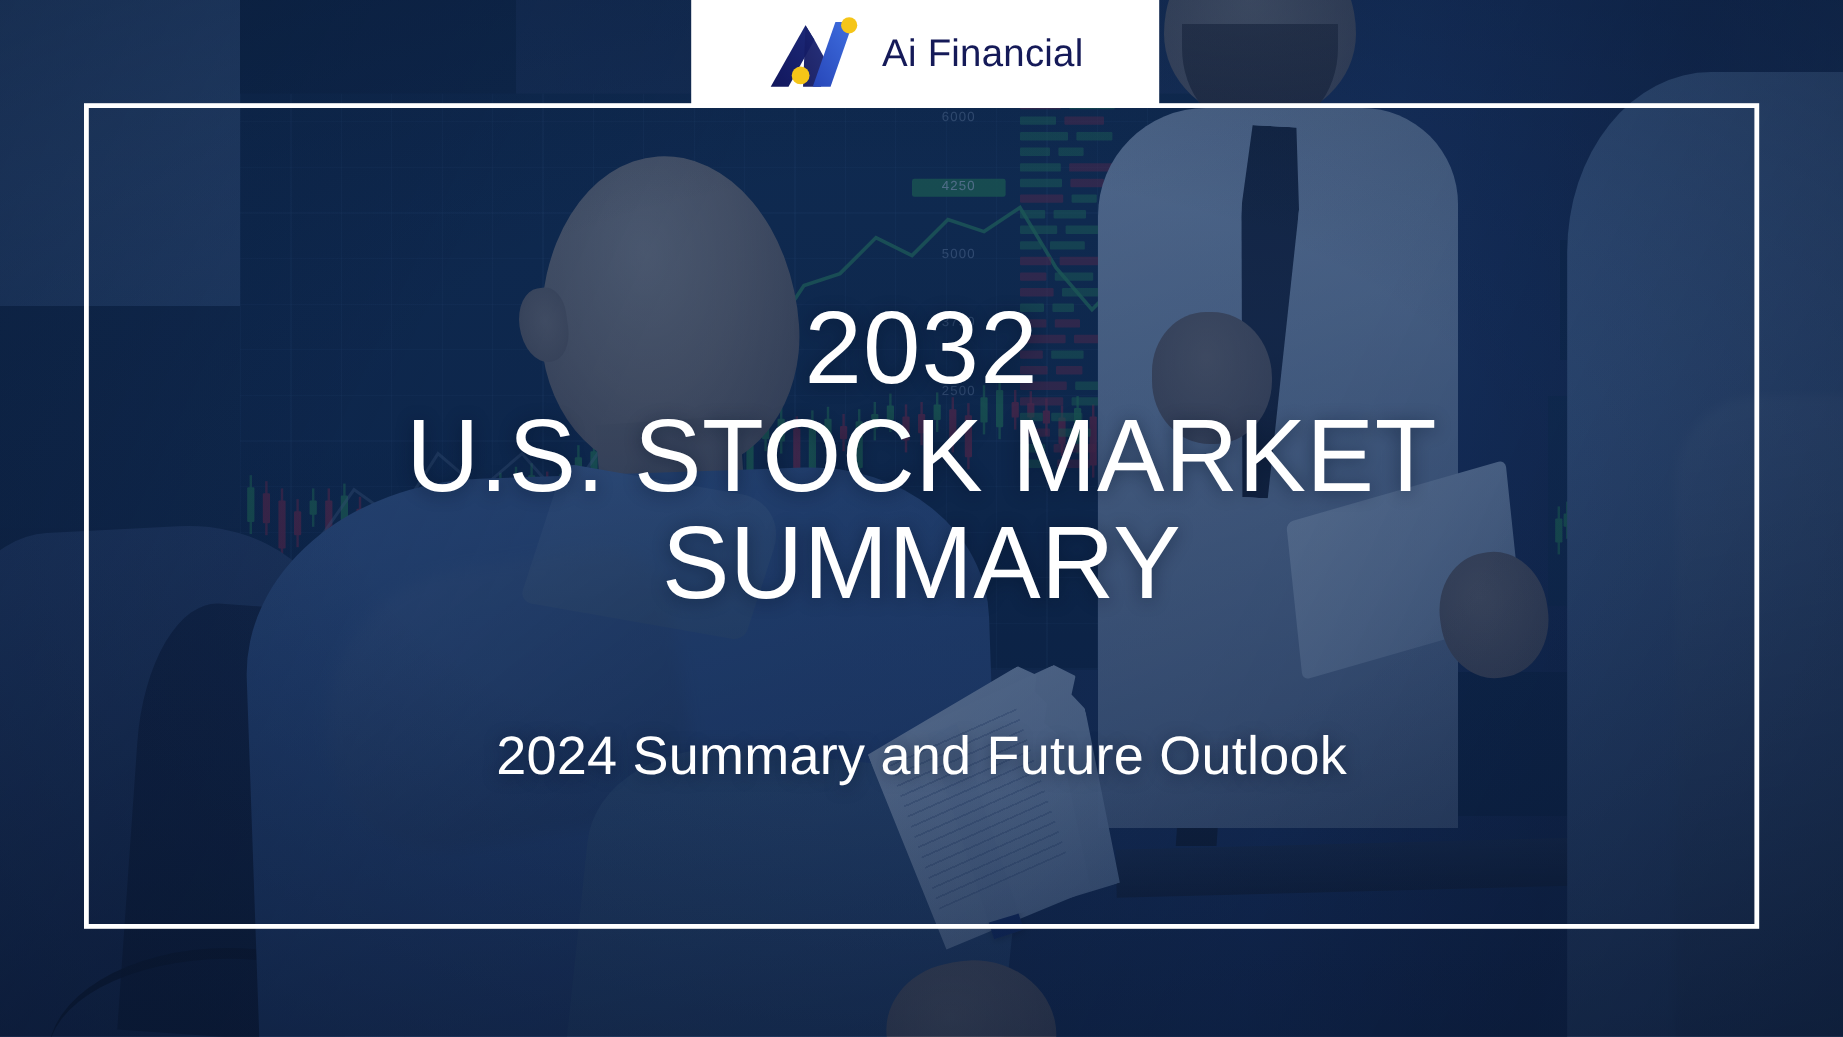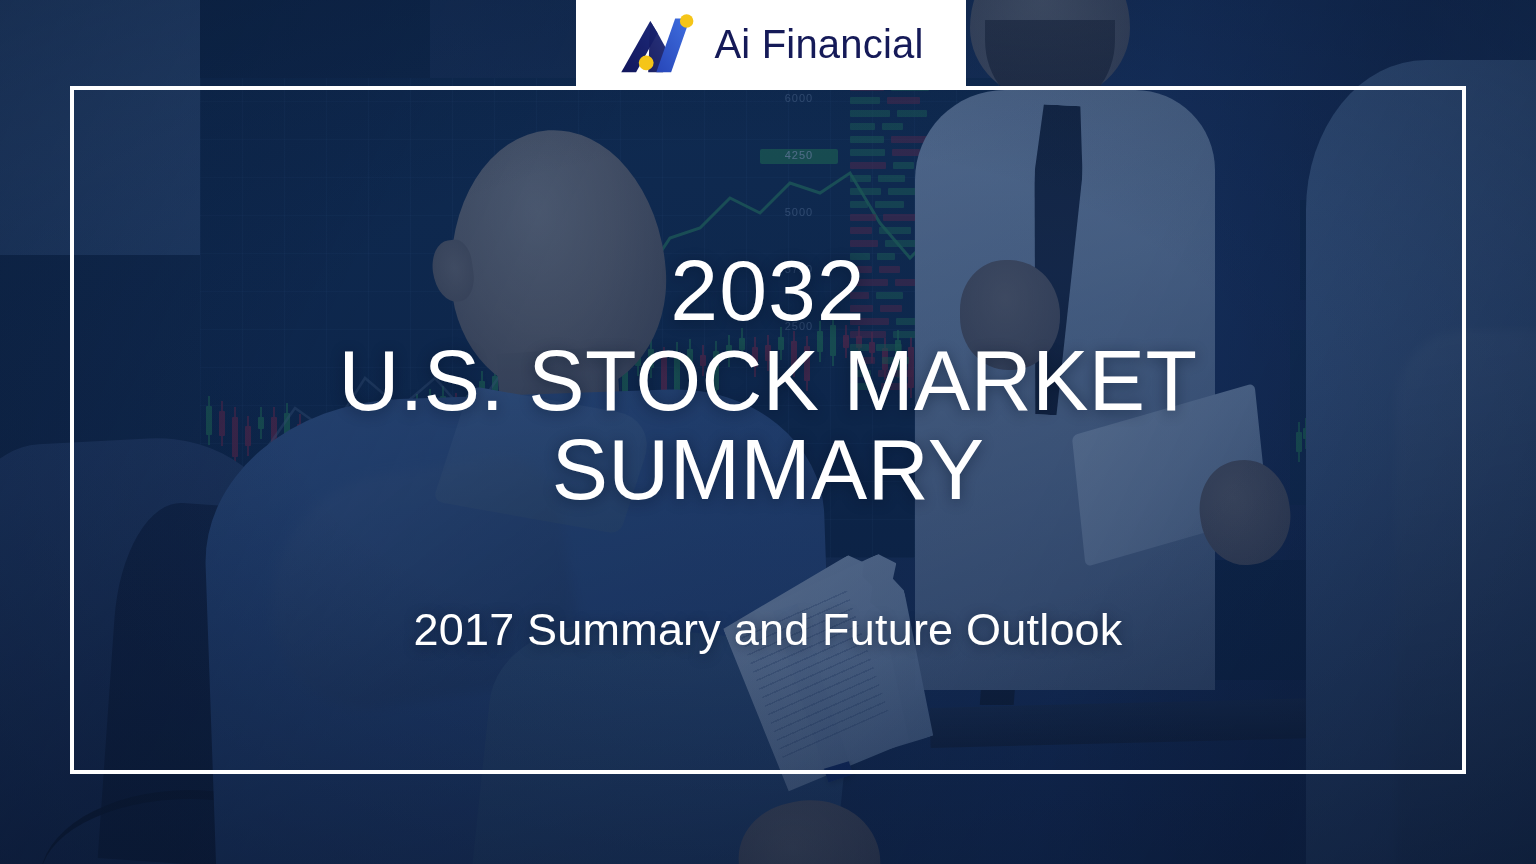--- a/index.html
+++ b/index.html
@@ -298,21 +298,21 @@
   
   .logo-banner {
     position:absolute; left:576px; top:0; width:390px; height:88px;
     background:#ffffff;
     display:flex; align-items:center; justify-content:center; gap:14px;
     z-index:40;
   }
   .logo-mark { width:82px; height:62px; flex:none; }
   .logo-text {
     font-family:"Liberation Sans", sans-serif;
-    font-size:40px; font-weight:400; color:#151a58;
+    font-size:32px; font-weight:400; color:#151a58;
     letter-spacing:.2px; line-height:1; white-space:nowrap;
   }
 
   
   .frame {
     position:absolute; left:70px; top:86px; width:1396px; height:688px;
     border:4px solid #ffffff;
     z-index:20;
     pointer-events:none;
   }
@@ -828,16 +828,16 @@
   </div>
 
   <div class="content">
     <div class="title-wrap">
       <div class="t-year">2032</div>
       <div class="t-main">
         <span class="l1">U.S. STOCK MARKET</span>
         <span class="l2">SUMMARY</span>
       </div>
     </div>
-    <div class="subtitle">2017 Summary and Future Outlook</div>
+    <div class="subtitle">2024 Summary and Future Outlook</div>
   </div>
 
 </div>
 
 </body></html>

